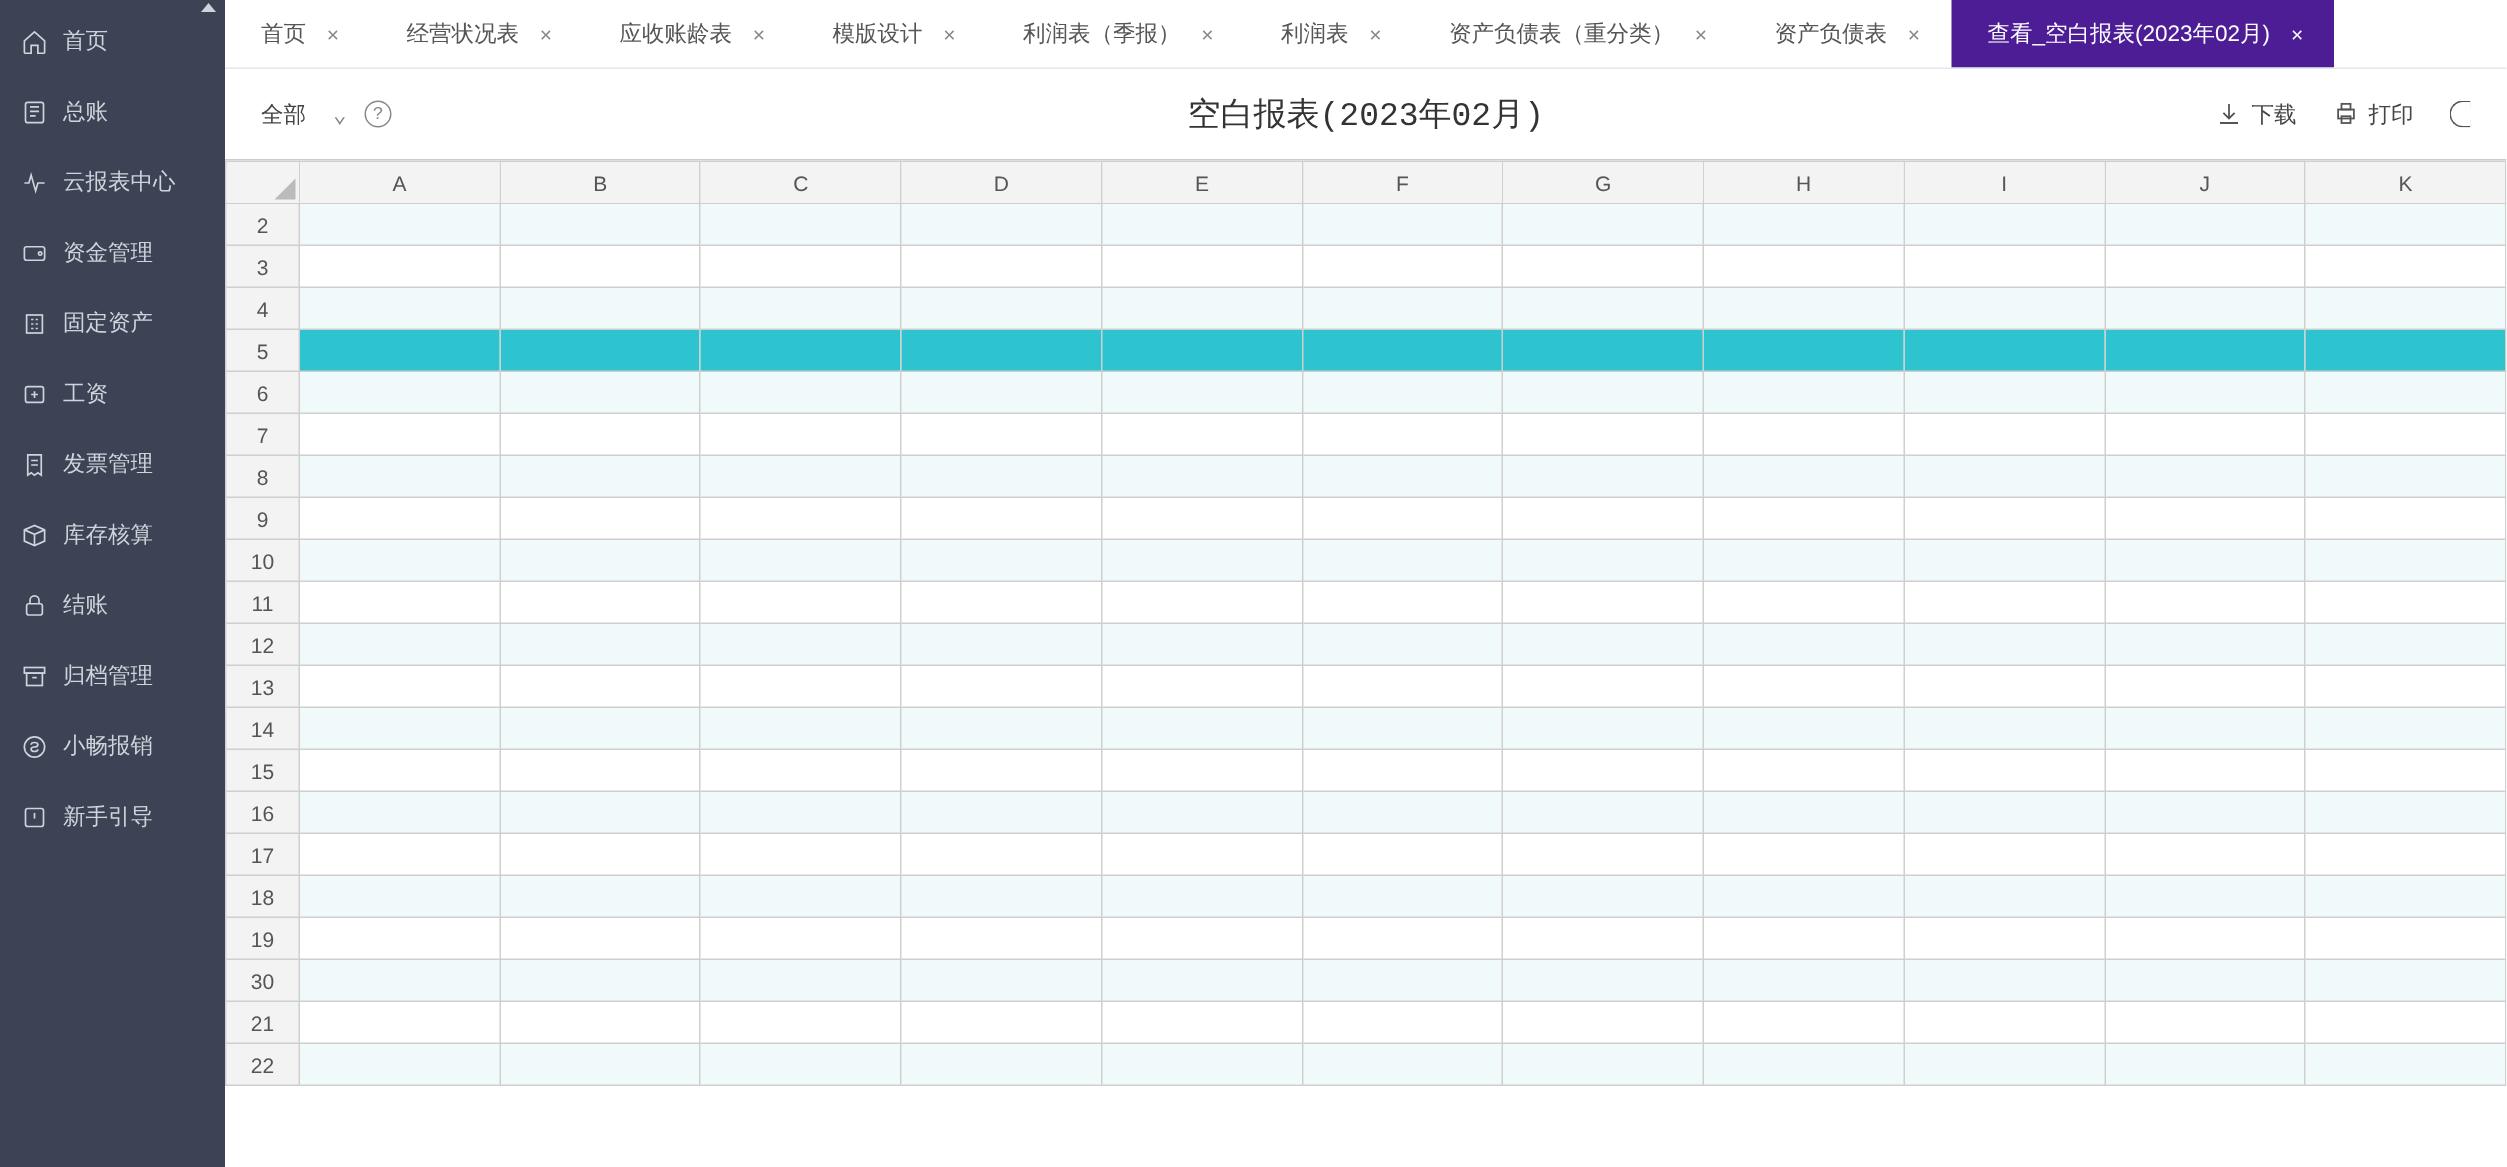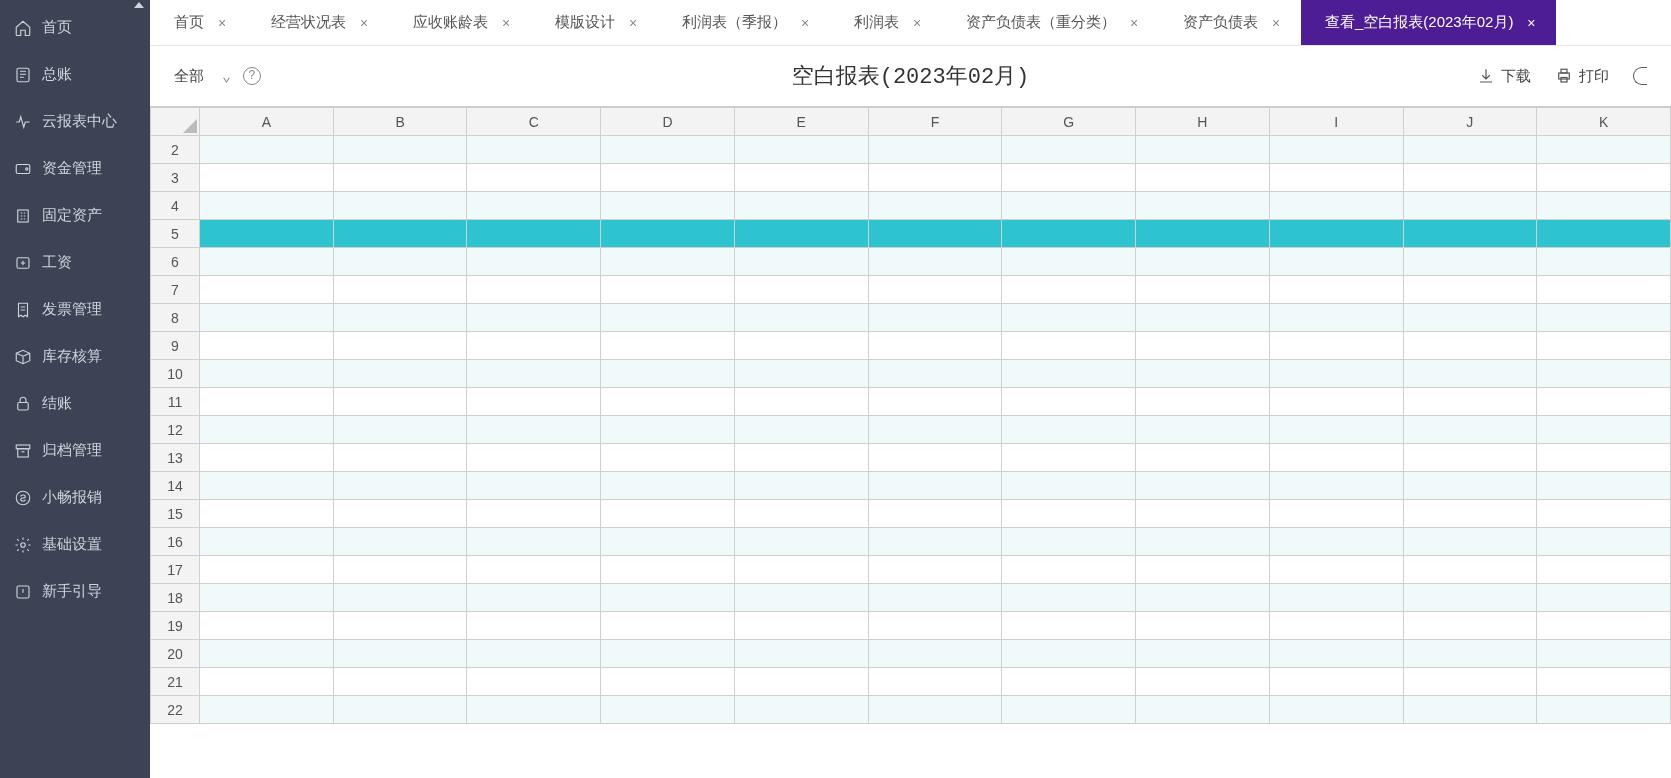--- a/index.html
+++ b/index.html
@@ -197,29 +197,20 @@
     <span>归档管理</span>
   </div>
   <div class="sidebar-item">
     <span class="sidebar-icon">
         <svg viewBox="0 0 24 24">
           <circle cx="12" cy="12" r="9"></circle>
           <path d="M9 10c0-1 1-2 3-2s3 1 3 2-1 2-3 2-3 1-3 2 1 2 3 2 3-1 3-2"></path>
         </svg>
       </span>
     <span>小畅报销</span>
-  </div>
-  <div class="sidebar-item">
-    <span class="sidebar-icon">
-        <svg viewBox="0 0 24 24">
-          <circle cx="12" cy="12" r="3"></circle>
-          <path d="M12 2v3M12 19v3M4.2 4.2l2.1 2.1M17.7 17.7l2.1 2.1M2 12h3M19 12h3M4.2 19.8l2.1-2.1M17.7 6.3l2.1-2.1"></path>
-        </svg>
-      </span>
-    <span>基础设置</span>
   </div>
   <div class="sidebar-item">
     <span class="sidebar-icon">
         <svg viewBox="0 0 24 24">
           <rect x="4" y="4" width="16" height="16" rx="2"></rect>
           <path d="M12 8v5M12 16h0"></path>
         </svg>
       </span>
     <span>新手引导</span>
   </div>
@@ -559,21 +550,21 @@
             <td></td>
             <td></td>
             <td></td>
             <td></td>
             <td></td>
             <td></td>
             <td></td>
             <td></td>
           </tr>
           <tr class="alt">
-            <th class="rowhdr">20</th>
+            <th class="rowhdr">30</th>
             <td></td>
             <td></td>
             <td></td>
             <td></td>
             <td></td>
             <td></td>
             <td></td>
             <td></td>
             <td></td>
             <td></td>

